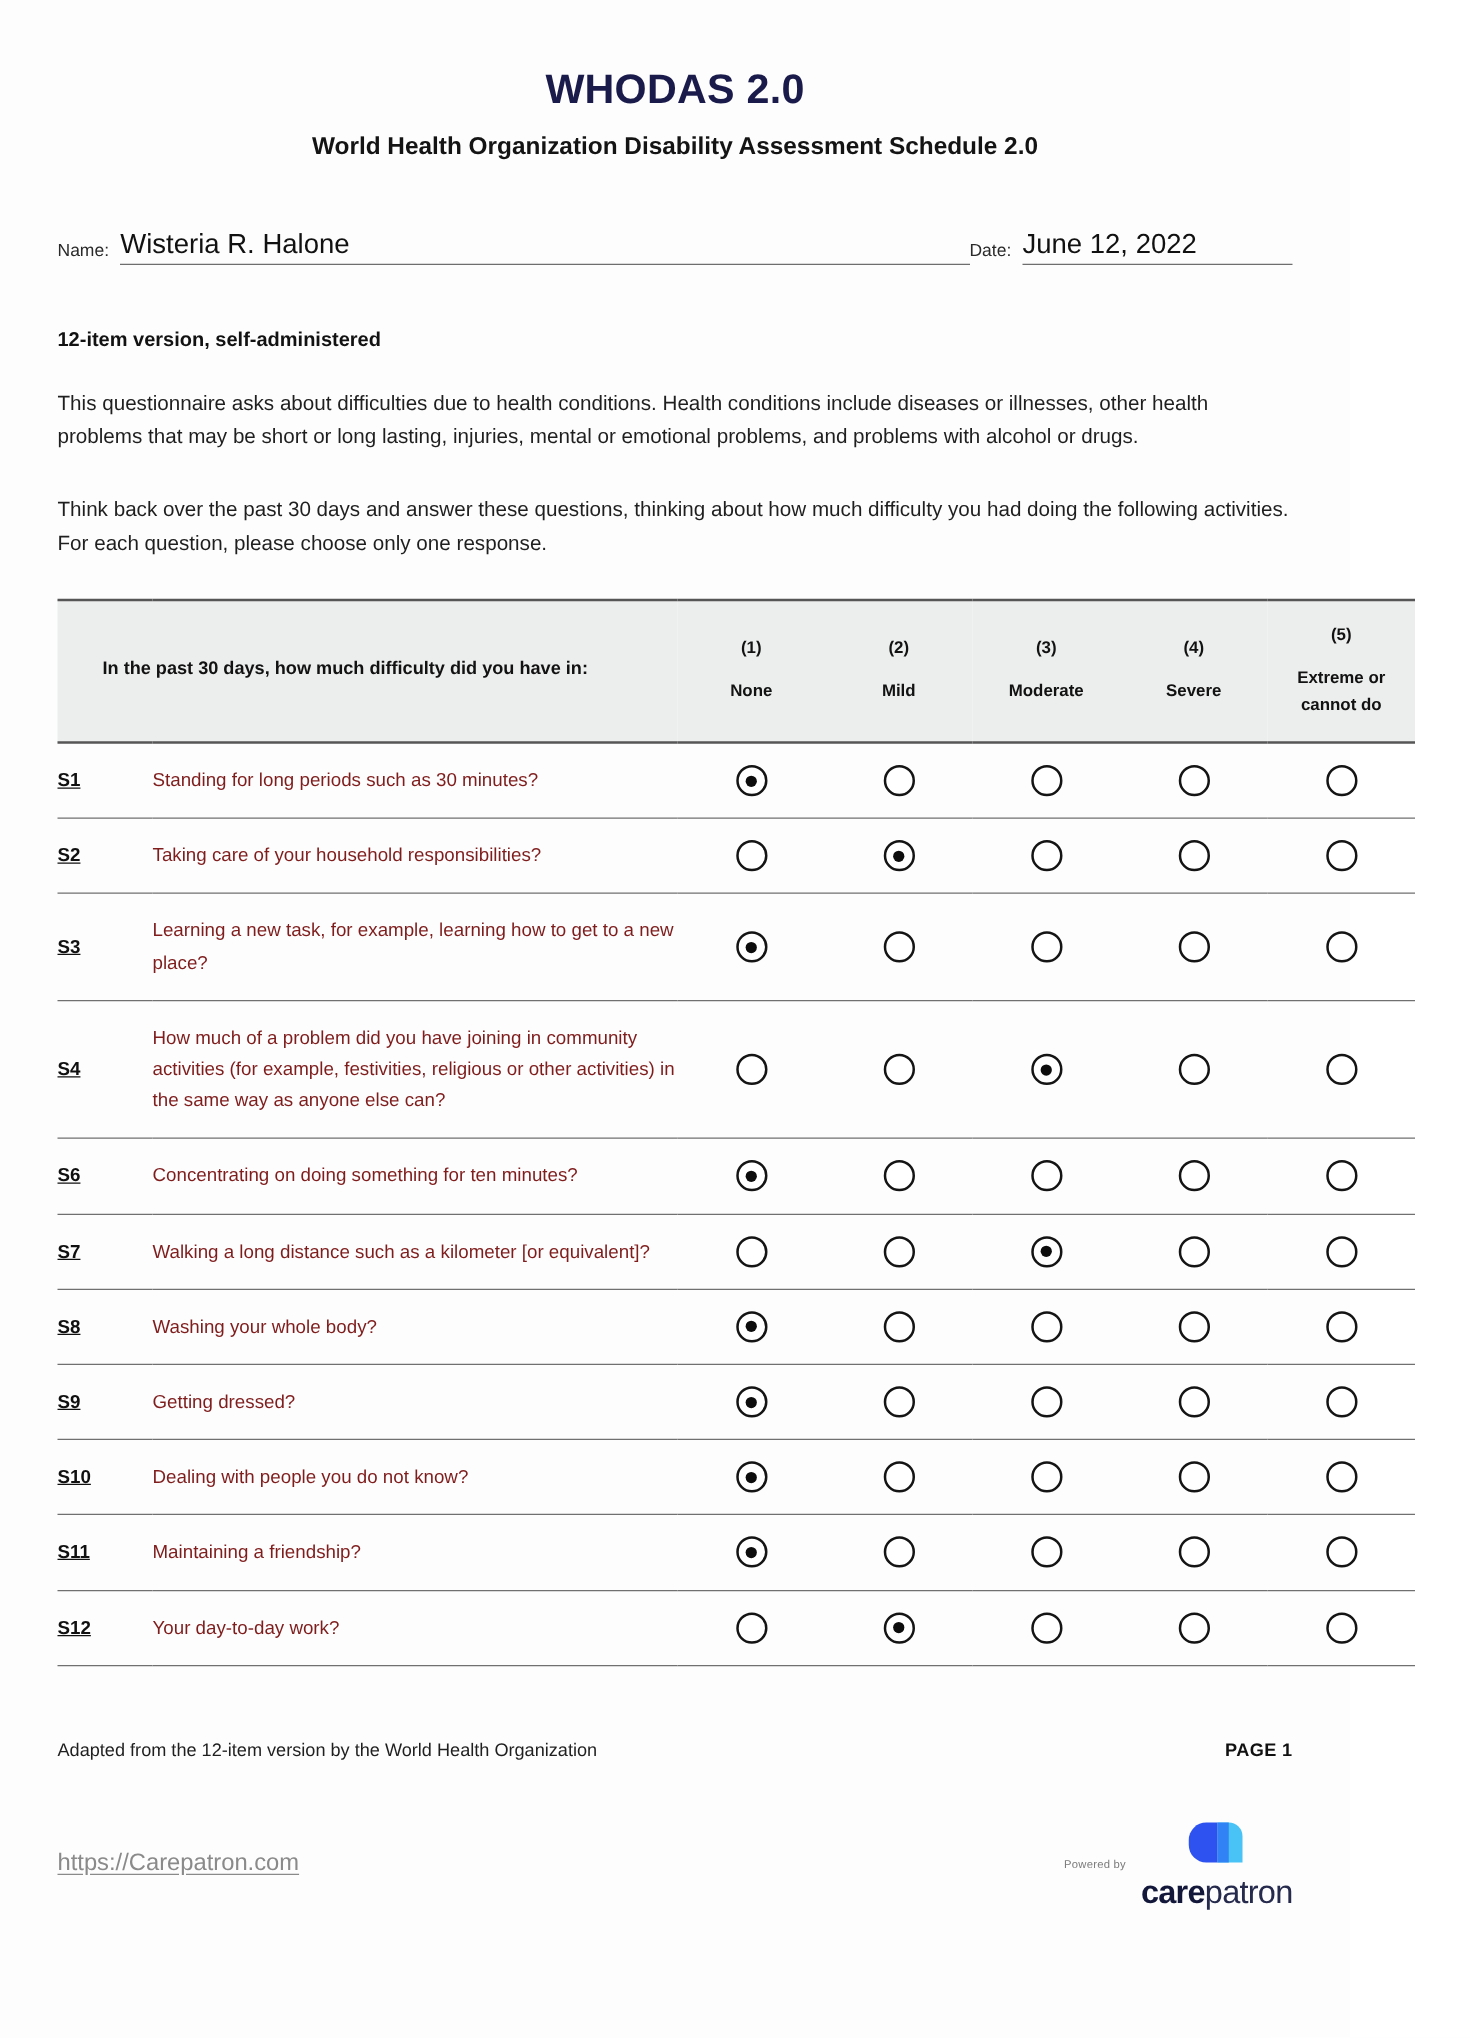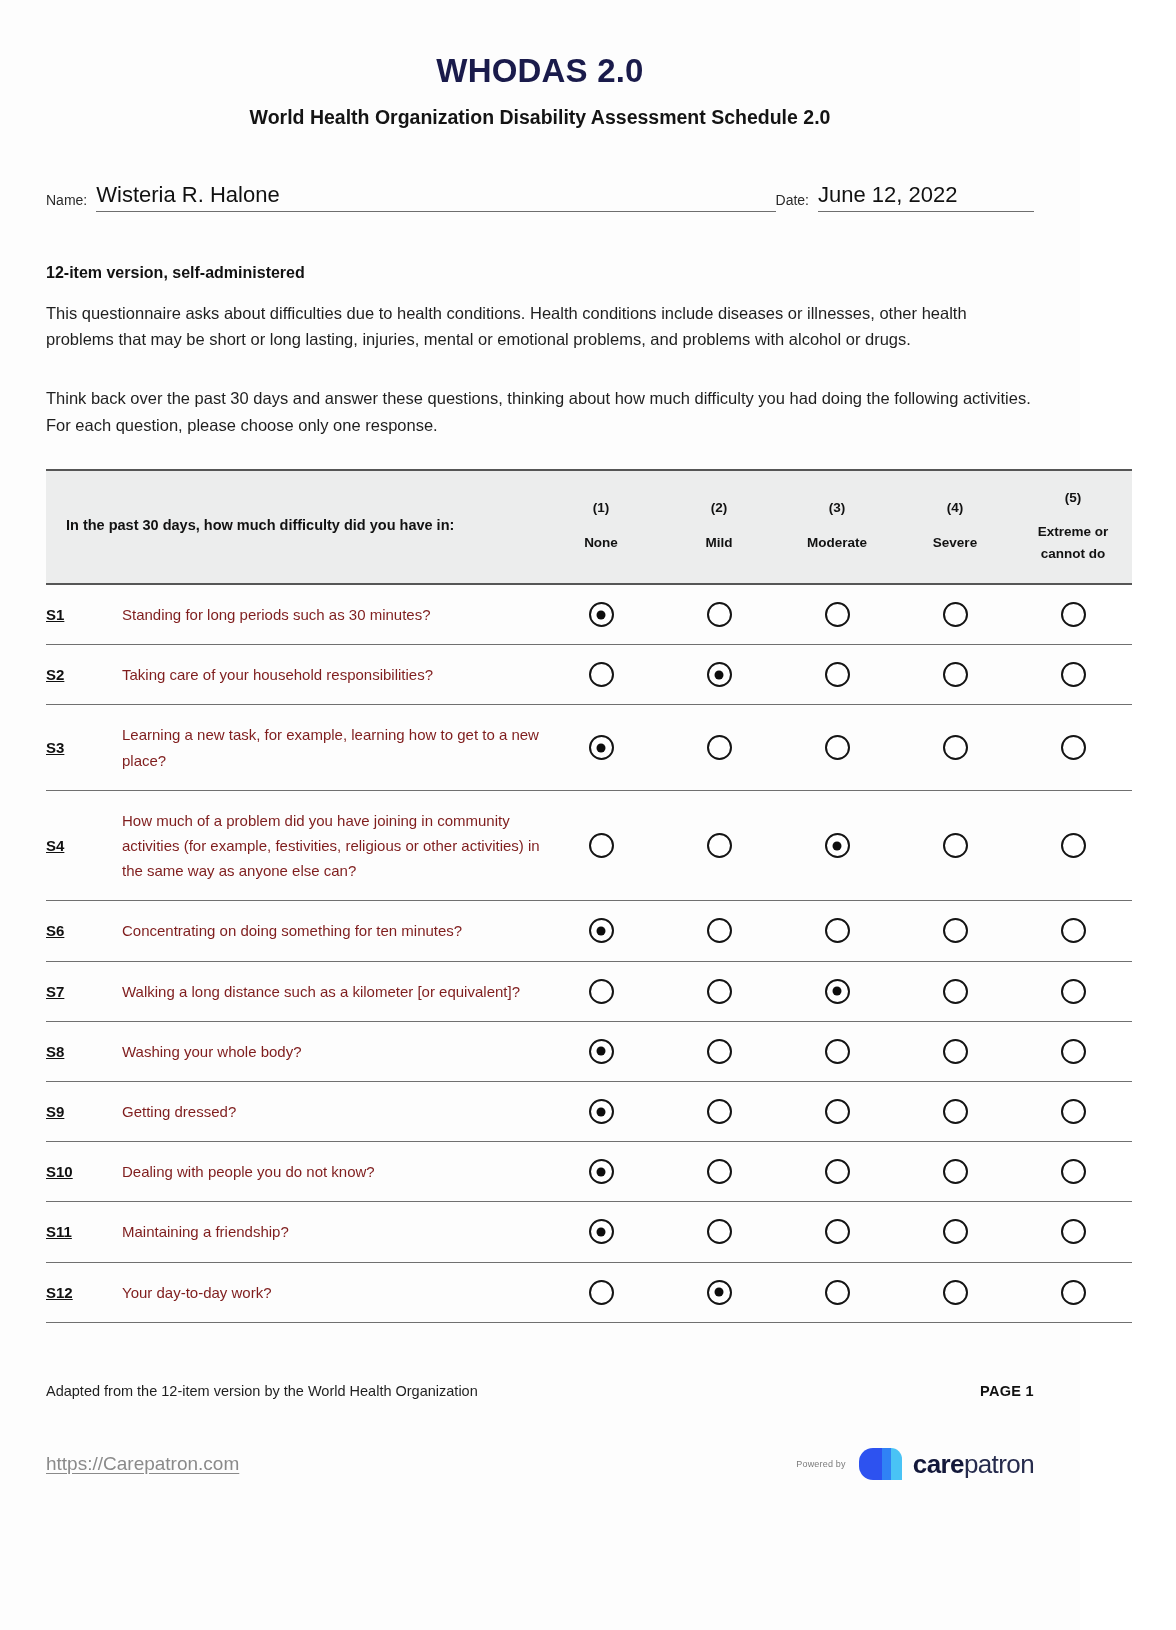--- a/index.html
+++ b/index.html
@@ -74,21 +74,21 @@
   .version-line {
     font-size: 16px;
     font-weight: bold;
     color: #121212;
     margin-top: 52px;
   }
   .para {
     font-size: 16.5px;
     line-height: 1.62;
     color: #1f1f1f;
-    margin-top: 18px;
+    margin-top: 28px;
     max-width: 1010px;
   }
   .para.second { margin-top: 32px; }
 
   
   .tbl-wrap { margin-top: 30px; }
   table.q {
     width: 100%;
     border-collapse: collapse;
     table-layout: fixed;
@@ -100,21 +100,21 @@
     font-size: 13.5px;
     font-weight: bold;
     color: #121212;
     vertical-align: middle;
     padding: 16px 4px 18px;
     text-align: center;
     line-height: 1.62;
   }
   table.q thead th.prompt {
     text-align: left;
-    padding-left: 20px;
+    padding-left: 36px;
     padding-right: 14px;
     font-size: 14.5px;
   }
   th .opt-num { display: block; }
   th .opt-lbl { display: block; margin-top: 13px; }
 
   col.c-code  { width: 76px; }
   col.c-text  { width: 420px; }
   col.c-opt   { width: 118px; }
 
@@ -198,20 +198,21 @@
   .powered-by {
     font-size: 9px;
     font-weight: normal;
     color: #7b7b7b;
     letter-spacing: 0.2px;
   }
   .logo-lockup {
     display: flex;
     align-items: center;
     gap: 9px;
+    flex-direction: column;
   }
   .logo-mark { display: block; }
   .wordmark {
     font-size: 26px;
     letter-spacing: -0.6px;
     line-height: 1;
   }
   .wordmark .w-care {
     font-weight: bold;
     color: #13183a;

